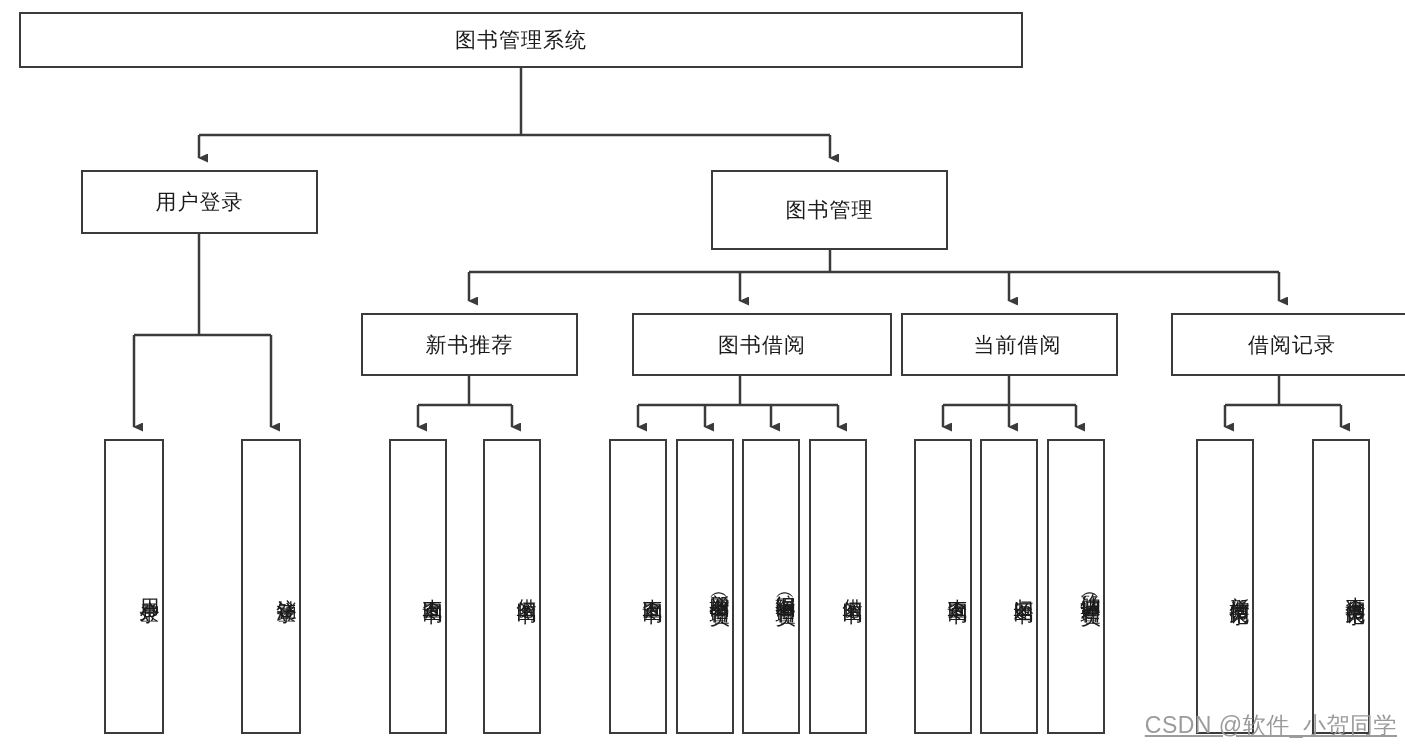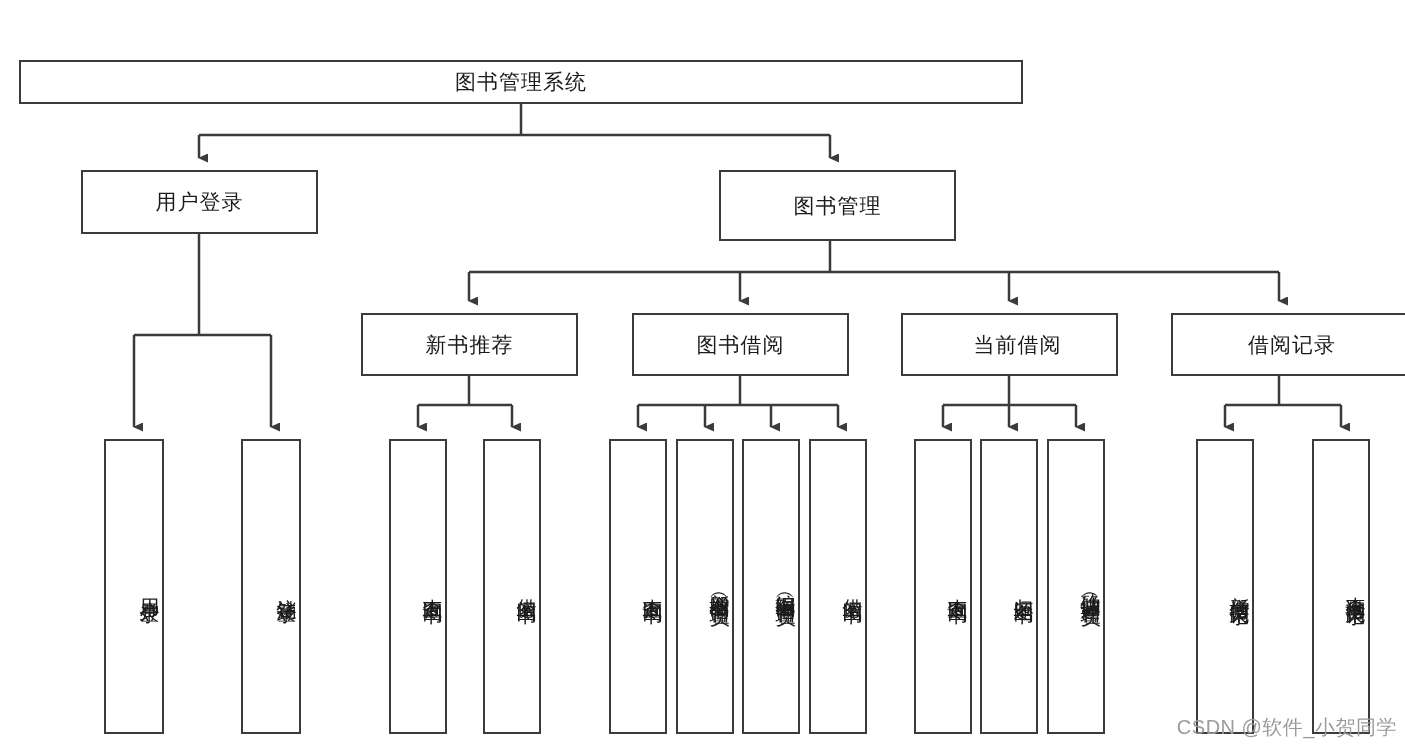--- a/index.html
+++ b/index.html
@@ -53,24 +53,25 @@
     left: 0;
     top: 0;
     width: 1405px;
     height: 747px;
     pointer-events: none;
   }
   .wm {
     position: absolute;
     right: 8px;
     bottom: 6px;
-    font-size: 20px;
+    font-size: 23px;
     color: #9b9b9b;
     letter-spacing: 0.5px;
     white-space: nowrap;
+    text-decoration: underline;
   }
 </style>
 </head>
 <body>
 
 <div id="canvas">
 
   <svg class="edges" viewBox="0 0 1405 747" xmlns="http://www.w3.org/2000/svg">
     <defs>
       <marker id="ah" markerWidth="9" markerHeight="10" refX="4.5" refY="9" orient="auto" markerUnits="userSpaceOnUse">
@@ -114,35 +115,35 @@
       <path d="M1009,405 L1009,427" marker-end="url(#ah)"></path>
       <path d="M1076,405 L1076,427" marker-end="url(#ah)"></path>
 
       <path d="M1279,376 L1279,405"></path>
       <path d="M1225,405 L1341,405"></path>
       <path d="M1225,405 L1225,427" marker-end="url(#ah)"></path>
       <path d="M1341,405 L1341,427" marker-end="url(#ah)"></path>
     </g>
   </svg>
 
-  <div class="node h" style="left:19px; top:12px; width:1004px; height:44px;margin-top:48px;">
+  <div class="node h" style="left:19px; top:12px; width:1004px; height:56px;">
     <span>图书管理系统</span>
   </div>
 
   <div class="node h" style="left:81px; top:170px; width:237px; height:64px;">
     <span>用户登录</span>
   </div>
-  <div class="node h" style="left:711px; top:170px; width:237px; height:71px;margin-left:8px;">
+  <div class="node h" style="left:711px; top:170px; width:237px; height:80px;">
     <span>图书管理</span>
   </div>
 
   <div class="node h" style="left:361px; top:313px; width:217px; height:63px;align-items:center;">
     <span>新书推荐</span>
   </div>
-  <div class="node h" style="left:632px; top:313px; width:217px; height:63px;">
+  <div class="node h" style="left:632px; top:313px; width:260px; height:63px;">
     <span>图书借阅</span>
   </div>
   <div class="node h" style="left:901px; top:313px; width:217px; height:63px;padding-left:16px;">
     <span>当前借阅</span>
   </div>
   <div class="node h" style="left:1171px; top:313px; width:242px; height:63px;">
     <span>借阅记录</span>
   </div>
 
   <div class="node v" style="left:104px; top:439px; width:60px; height:295px;">

